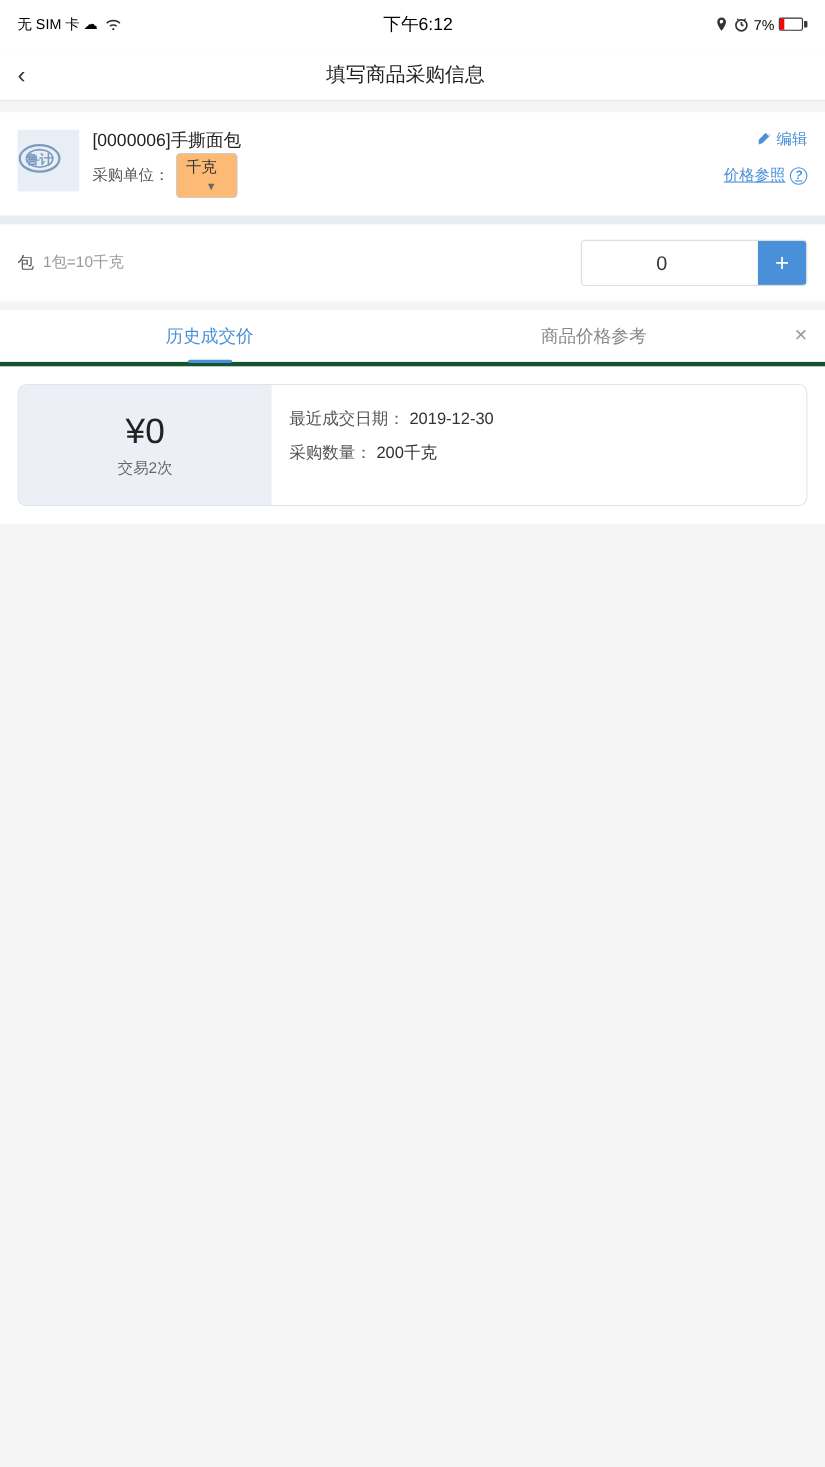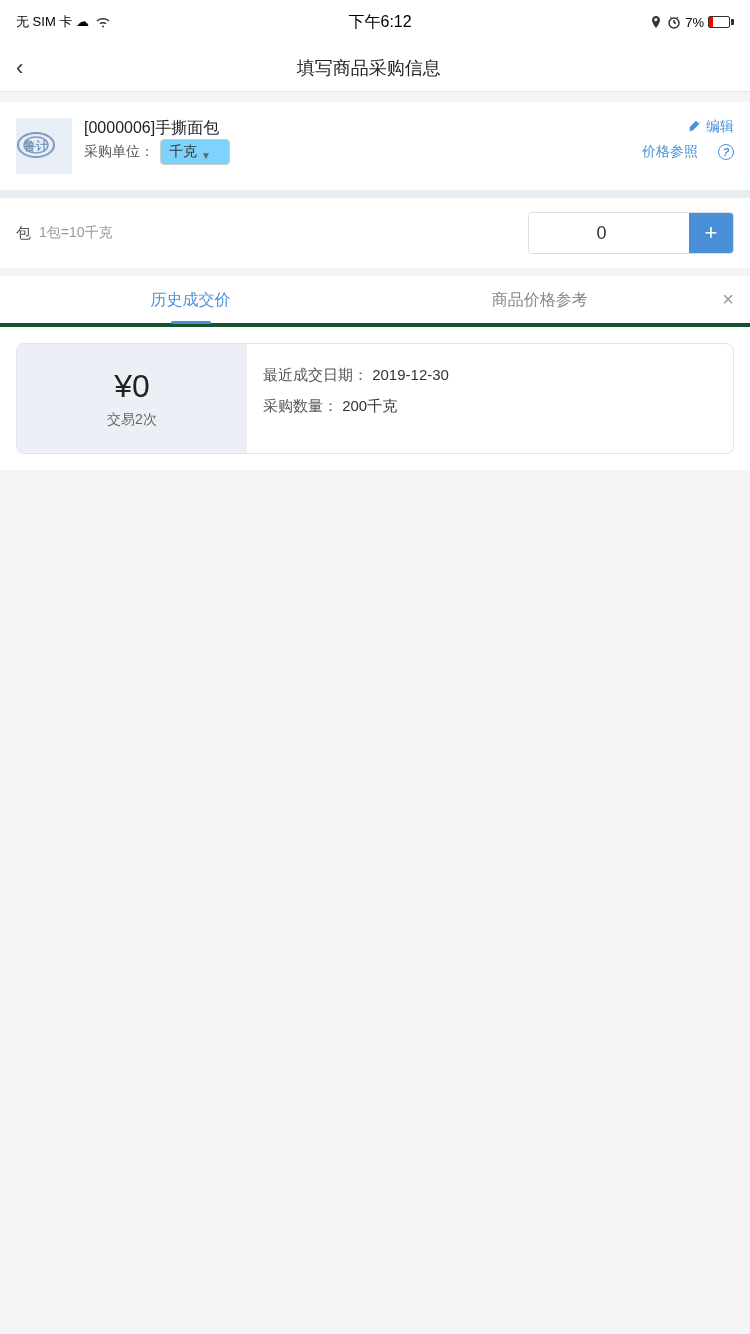--- a/index.html
+++ b/index.html
@@ -135,38 +135,40 @@
     .unit-label {
       font-size: 14px;
       color: #555;
     }
     .unit-select {
       border: 1px solid #ccc;
       border-radius: 4px;
       padding: 3px 18px 3px 8px;
       font-size: 14px;
       color: #333;
-      background: #7dd3fc;
+      background: #fdba74;
       position: relative;
       display: inline-flex;
       align-items: flex-end;
       gap: 4px;
       cursor: pointer;
+      flex-direction: column;
     }
     .unit-dropdown-arrow {
       font-size: 10px;
       color: #666;
     }
     .price-ref-btn {
       font-size: 14px;
       color: #4a90d9;
       cursor: pointer;
       display: flex;
       align-items: center;
-      gap: 20px;
+      gap: 4px;
+      text-decoration: underline;
     }
     .price-ref-icon {
       width: 16px; height: 16px;
       border: 1.5px solid #4a90d9;
       border-radius: 50%;
       display: inline-flex;
       align-items: center;
       justify-content: center;
       font-size: 11px;
       color: #4a90d9;

